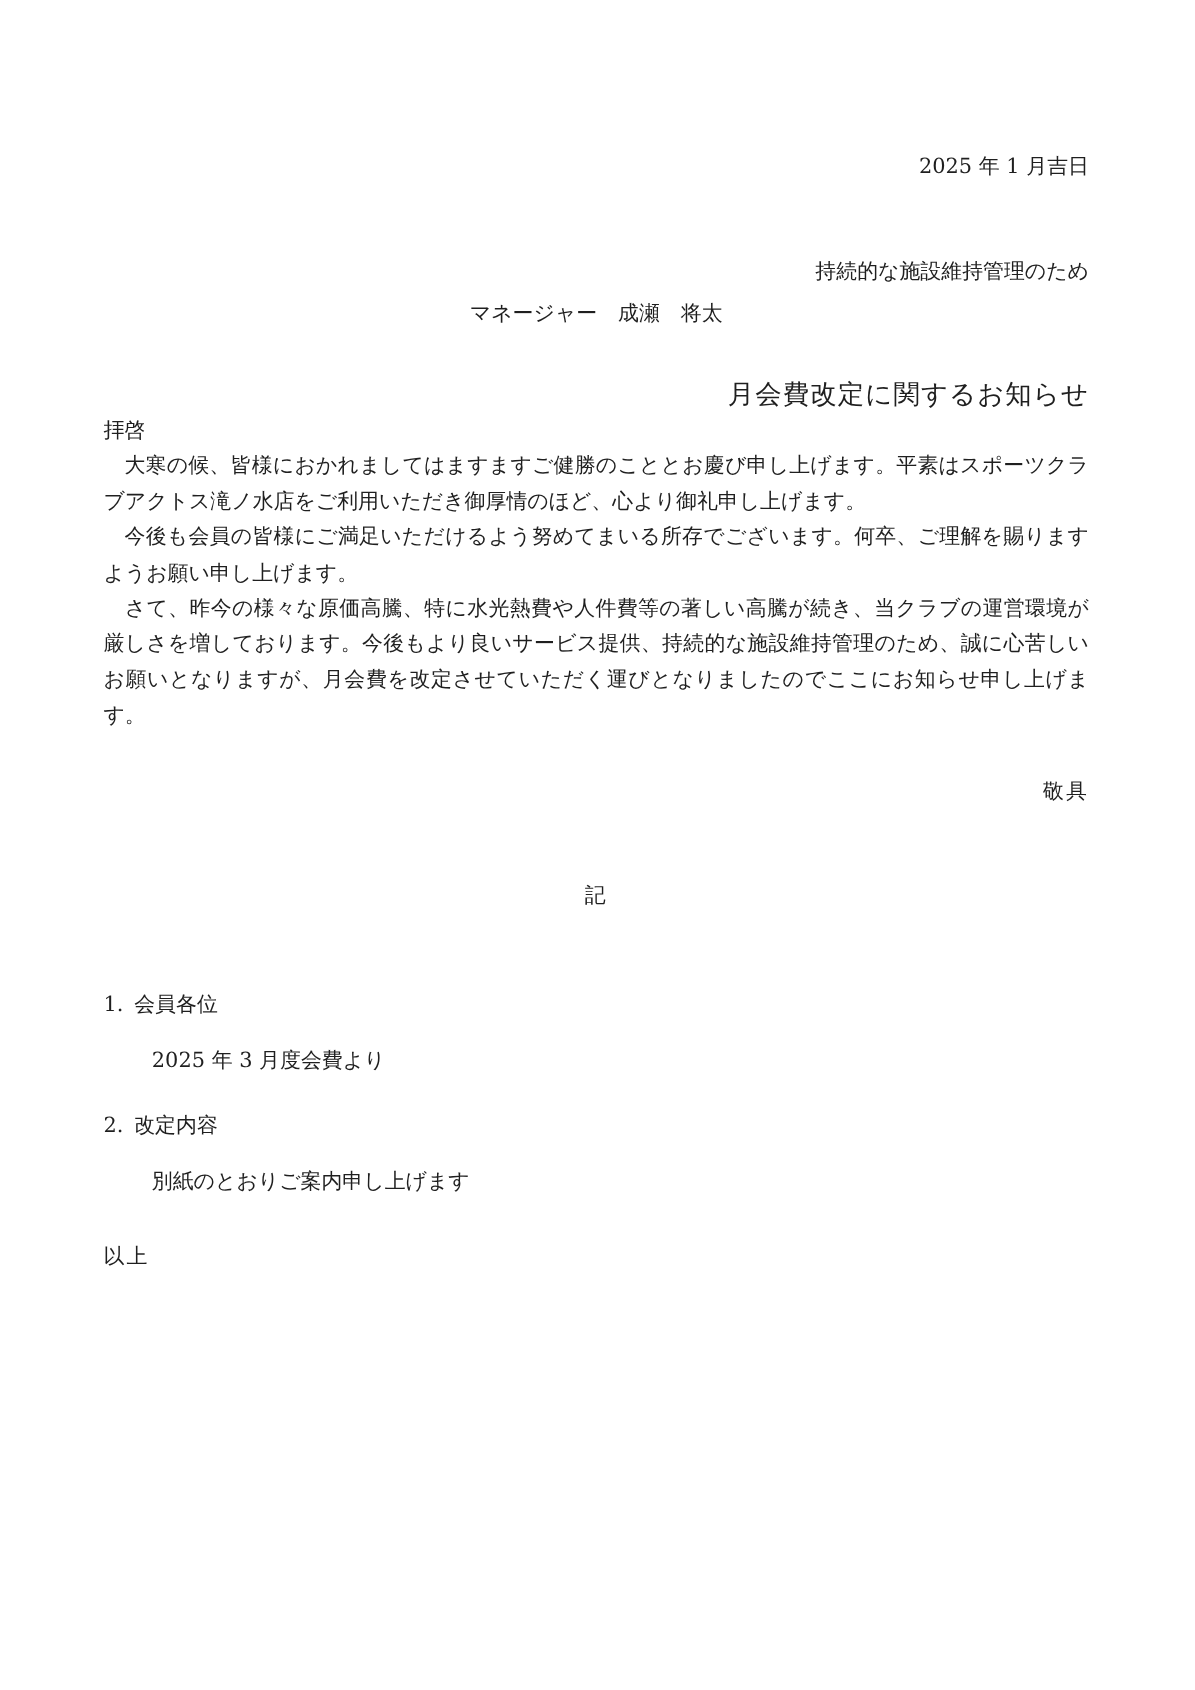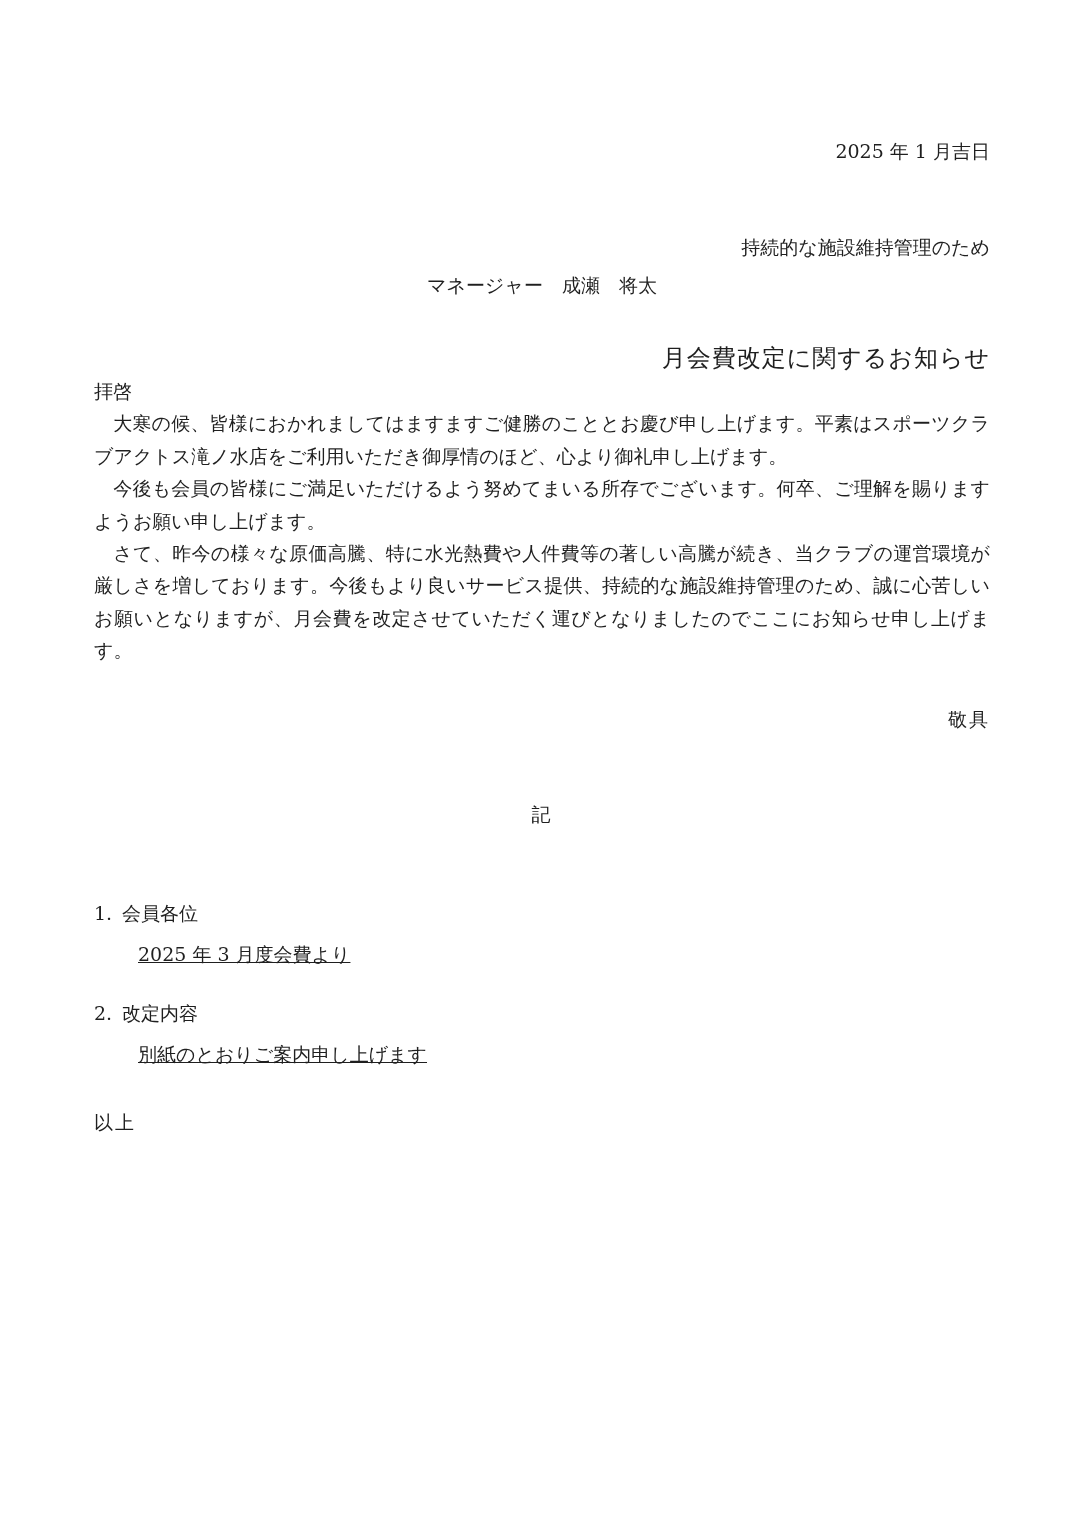--- a/index.html
+++ b/index.html
@@ -73,24 +73,23 @@
     line-height: 32.4px;
   }
   .list-item.second {
     margin-top: 27px;
   }
   .item-number {
     display: inline-block;
     width: 28px;
   }
   .item-detail {
-    margin-top: 8px;
+    margin-top: 18px;
     padding-left: 44px;
     line-height: 32.4px;
-    text-decoration: underline;
   }
   .end-marker {
     margin-top: 36px;
     line-height: 32.4px;
     letter-spacing: 2px;
   }
 </style>
 </head>
 <body>
 

